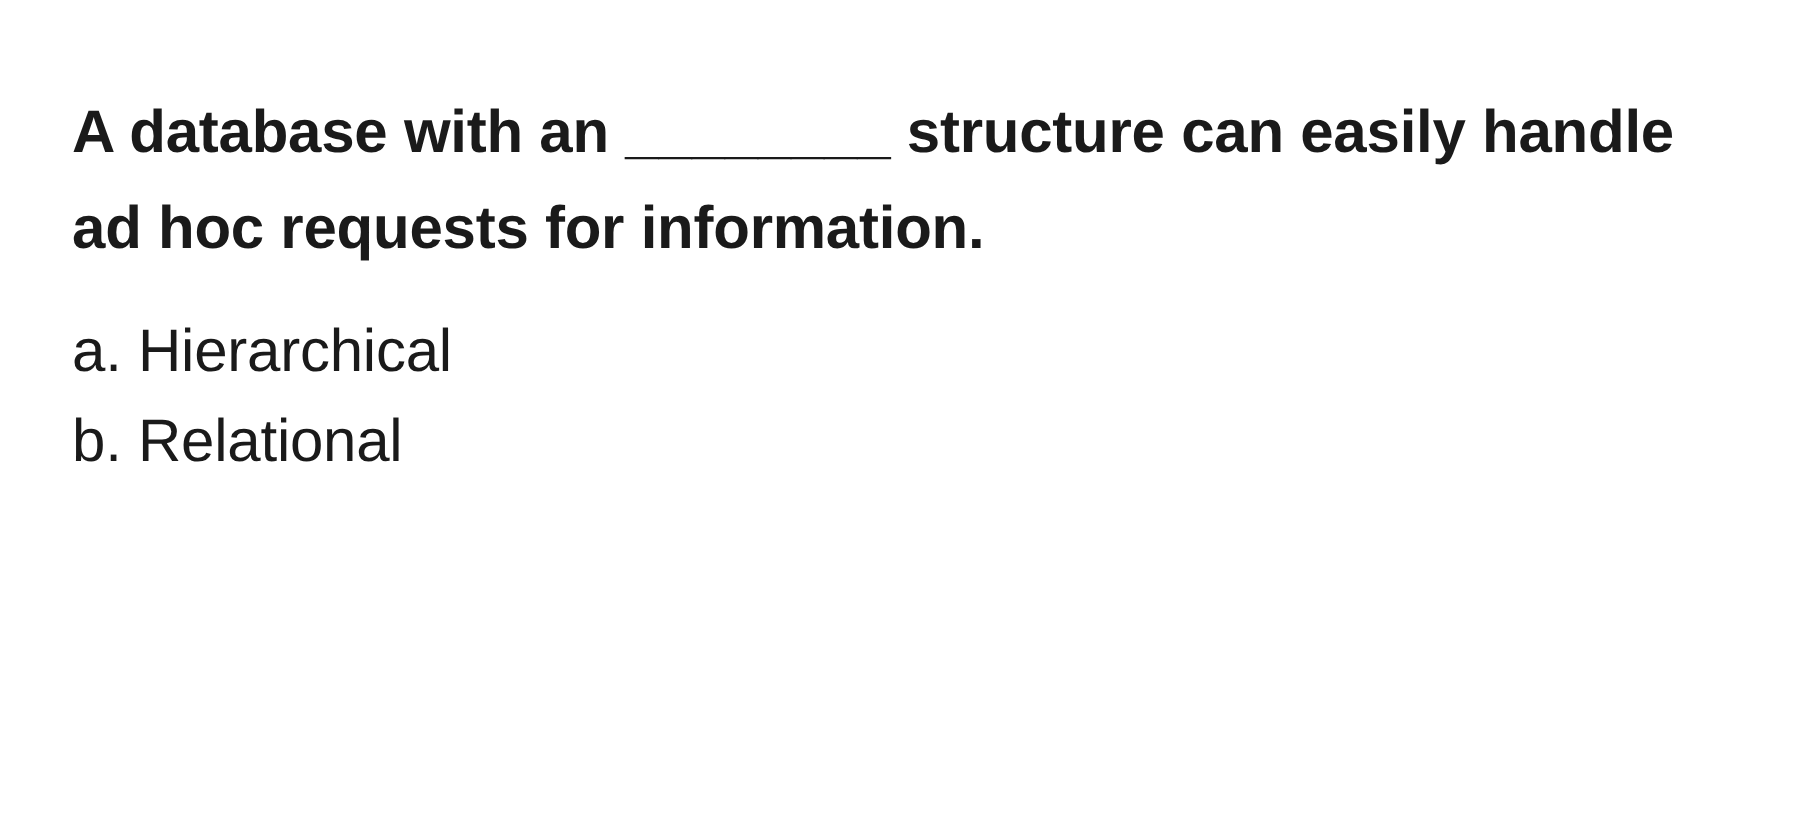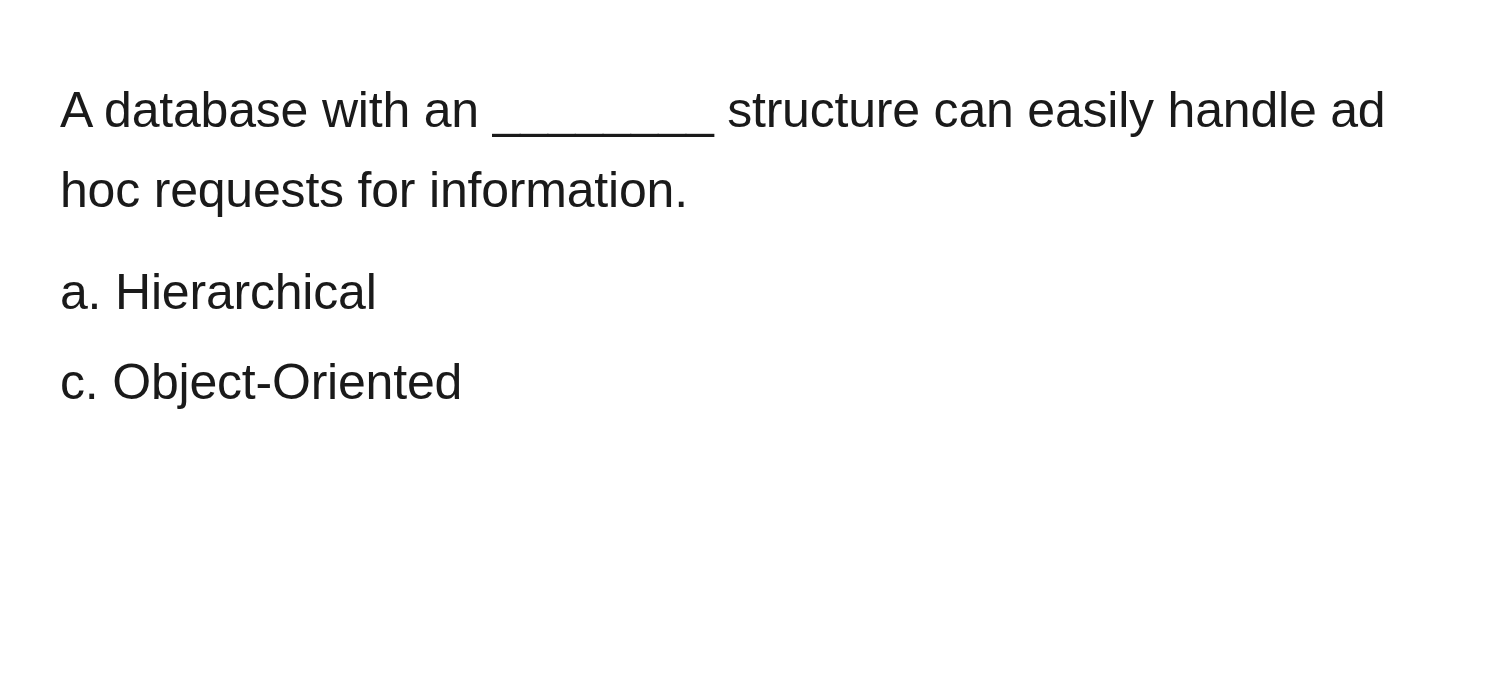--- a/index.html
+++ b/index.html
@@ -11,28 +11,27 @@
       width: 1500px;
       height: 688px;
       background: #ffffff;
       font-family: -apple-system, BlinkMacSystemFont, "Segoe UI", Helvetica, Arial, sans-serif;
       padding: 70px 60px;
       color: #1a1a1a;
     }
     .question-text {
       font-size: 50px;
       line-height: 1.6;
-      font-weight: 400;
+      font-weight: 700;
       letter-spacing: -0.2px;
       margin-bottom: 25px;
     }
     .options {
       display: flex;
       flex-direction: column;
-      gap: 15px;
     }
     .option {
       font-size: 50px;
       line-height: 1.5;
       font-weight: 400;
       letter-spacing: -0.2px;
     }
     .option-label {
       display: inline;
     }
@@ -44,16 +43,16 @@
 <body>
 
 <div class="question-text">A database with an ________ structure can easily handle ad hoc requests for information.</div>
 
 <div class="options">
   <div class="option">
     <span class="option-label">a.</span>
     <span class="option-text">Hierarchical</span>
   </div>
   <div class="option">
-    <span class="option-label">c.</span>
-    <span class="option-text">Object-Oriented</span>
+    <span class="option-label">b.</span>
+    <span class="option-text">Relational</span>
   </div>
 </div>
 
 </body></html>

